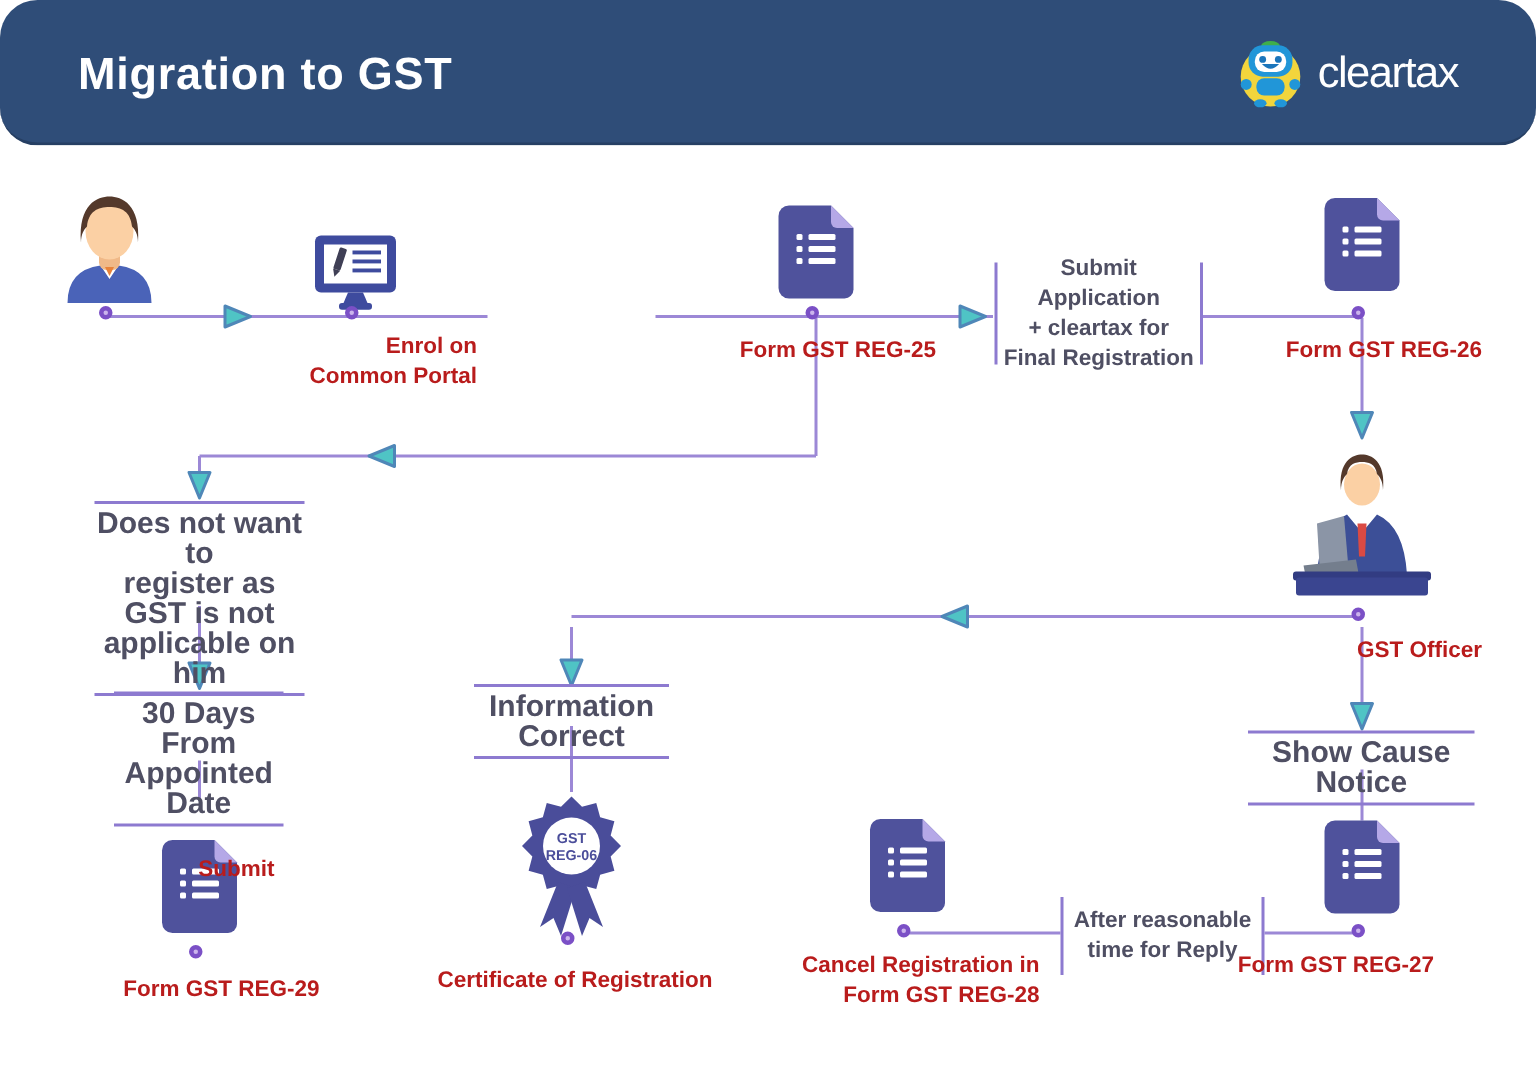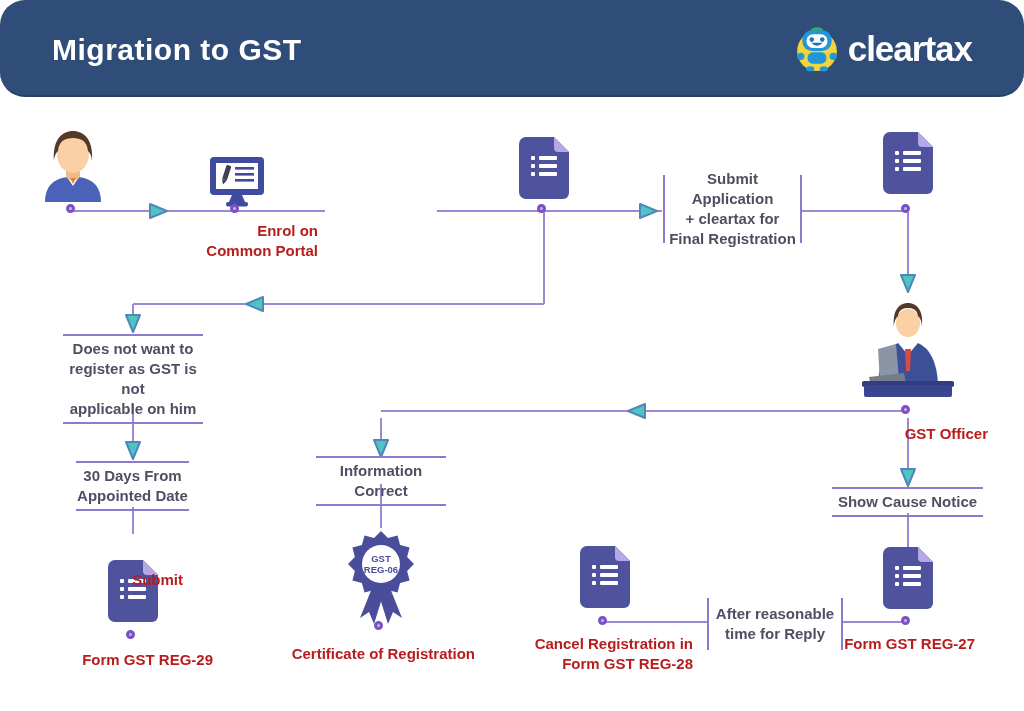--- a/index.html
+++ b/index.html
@@ -5,40 +5,40 @@
   * { margin:0; padding:0; box-sizing:border-box; }
   body { font-family:"Liberation Sans", sans-serif; background:#fff; }
   .stage { position:relative; width:1024px; height:711px; background:#ffffff; overflow:hidden; }
 
   
   .header { position:absolute; left:0; top:0; width:1024px; height:97px;
             background:#2f4d78; border-bottom:2px solid #263f63;border-radius:25px; }
   .title { position:absolute; left:52px; top:33px; color:#ffffff;
            font-size:30px; font-weight:bold; letter-spacing:.5px; }
   .brand { position:absolute; right:52px; top:26px; display:flex; align-items:center; gap:8px; }
-  .brand-text { color:#ffffff; font-size:35px; font-weight:bold; letter-spacing:-1px; }
+  .brand-text { color:#ffffff; font-size:29px; font-weight:normal; letter-spacing:-1px; }
 
   
   .hline { position:absolute; height:2px; background:#9c88d6; }
   .vline { position:absolute; width:2px; background:#9c88d6; }
 
   
   .arrow { position:absolute; width:20px; height:16px; }
   .arrow svg { display:block; overflow:visible; }
   .arrow.left svg { transform:scaleX(-1); }
   .arrow.down svg { transform:rotate(90deg); }
 
   
   .node { position:absolute; width:9px; height:9px; border:3px solid #7b50c6;
           background:#cbb4ec; border-radius:50%; }
 
   
   .lbl { position:absolute; font-weight:bold; font-size:15px; color:#b91c1c;
          text-align:right; line-height:20px; }
-  .rule-box { position:absolute; font-weight:bold; font-size:15px; color:#4f4f63;
+  .rule-box { position:absolute; font-weight:bold; font-size:20px; color:#4f4f63;
               text-align:center; line-height:20px; padding:3px 0;
               border-top:2px solid #8d7ad0; border-bottom:2px solid #8d7ad0; }
   .tick-box { position:absolute; font-weight:bold; font-size:15px; color:#4f4f63;
               text-align:center; line-height:20px; background:#fff;
               border-left:2px solid #8d7ad0; border-right:2px solid #8d7ad0;
               display:flex; flex-direction:column; justify-content:center; }
   .icon { position:absolute; }
   .badge-text { font-family:"Liberation Sans",sans-serif; font-size:9.5px; font-weight:bold;
                 fill:#4a4d9a; text-anchor:middle; }
 </style>
@@ -273,23 +273,25 @@
   <div class="node" style="left:901px; top:405px;"></div>
   <div class="node" style="left:374px; top:621px;"></div>
   <div class="node" style="left:126px; top:630px;"></div>
   <div class="node" style="left:901px; top:616px;"></div>
   <div class="node" style="left:598px; top:616px;"></div>
 
   <div class="lbl" style="left:158px; top:221px; width:160px;">
     <span>Enrol on</span><br>
     <span>Common Portal</span>
   </div>
+  <div class="lbl" style="left:464px; top:224px; width:160px;">Form GST REG-25</div>
+  <div class="lbl" style="left:828px; top:224px; width:160px;">Form GST REG-26</div>
   <div class="lbl" style="left:828px; top:424px; width:160px;">GST Officer</div>
   <div class="lbl" style="left:83px;  top:539px; width:100px;margin-top:31px;">Submit</div>
   <div class="lbl" style="left:53px;  top:650px; width:160px;">Form GST REG-29</div>
   <div class="lbl" style="left:285px; top:644px; width:190px;">Certificate of Registration</div>
-  <div class="lbl" style="left:815px; top:634px; width:160px;">Form GST REG-27</div>
+  <div class="lbl" style="left:796px; top:634px; width:160px;">Form GST REG-27</div>
   <div class="lbl" style="left:518px; top:634px; width:175px;">
     <span>Cancel Registration in</span><br>
     <span>Form GST REG-28</span>
   </div>
 
 </div>
 
 </body></html>

